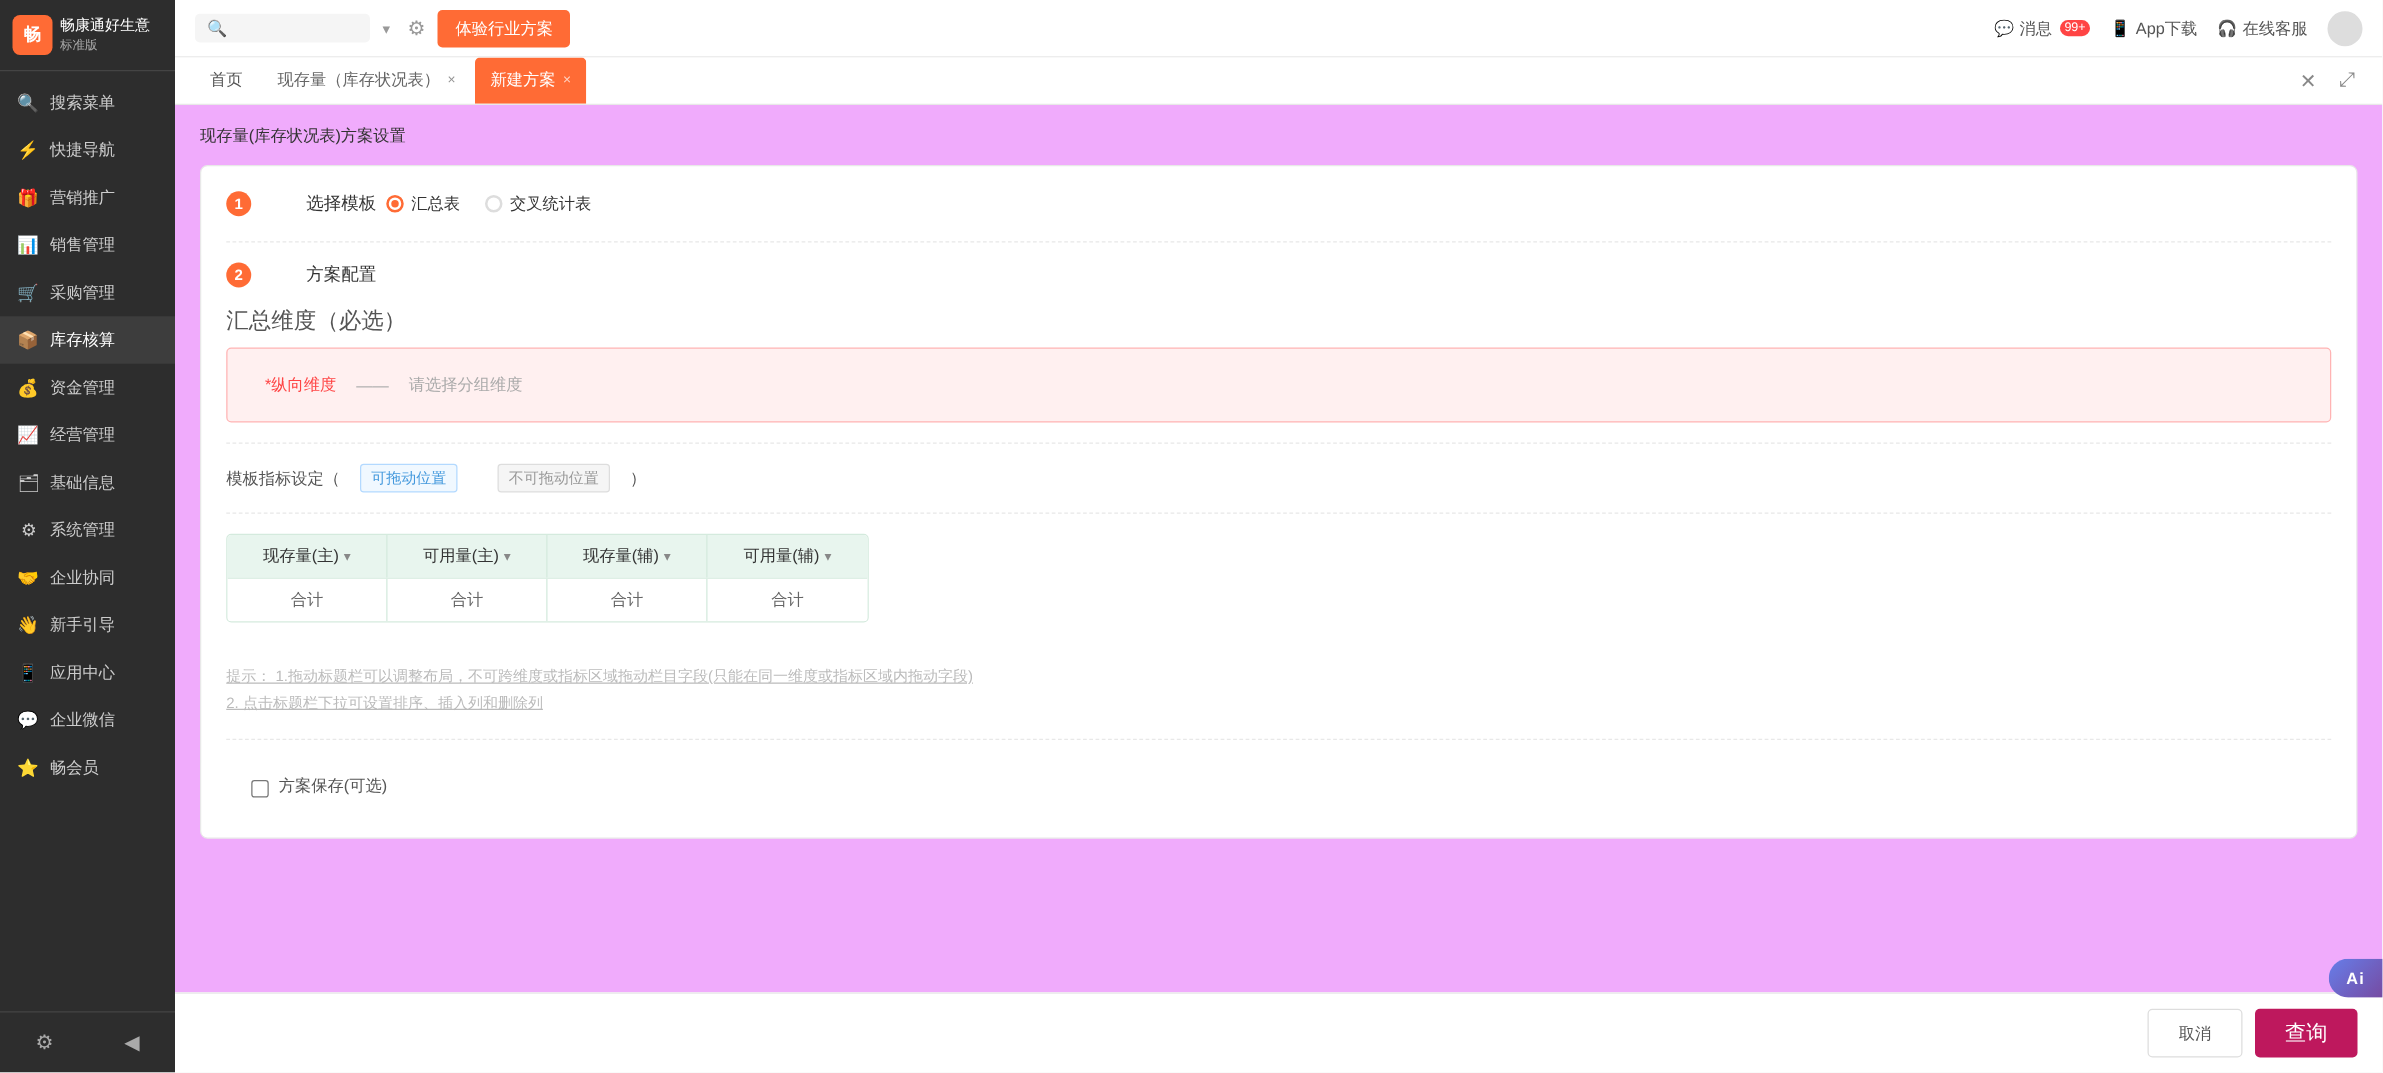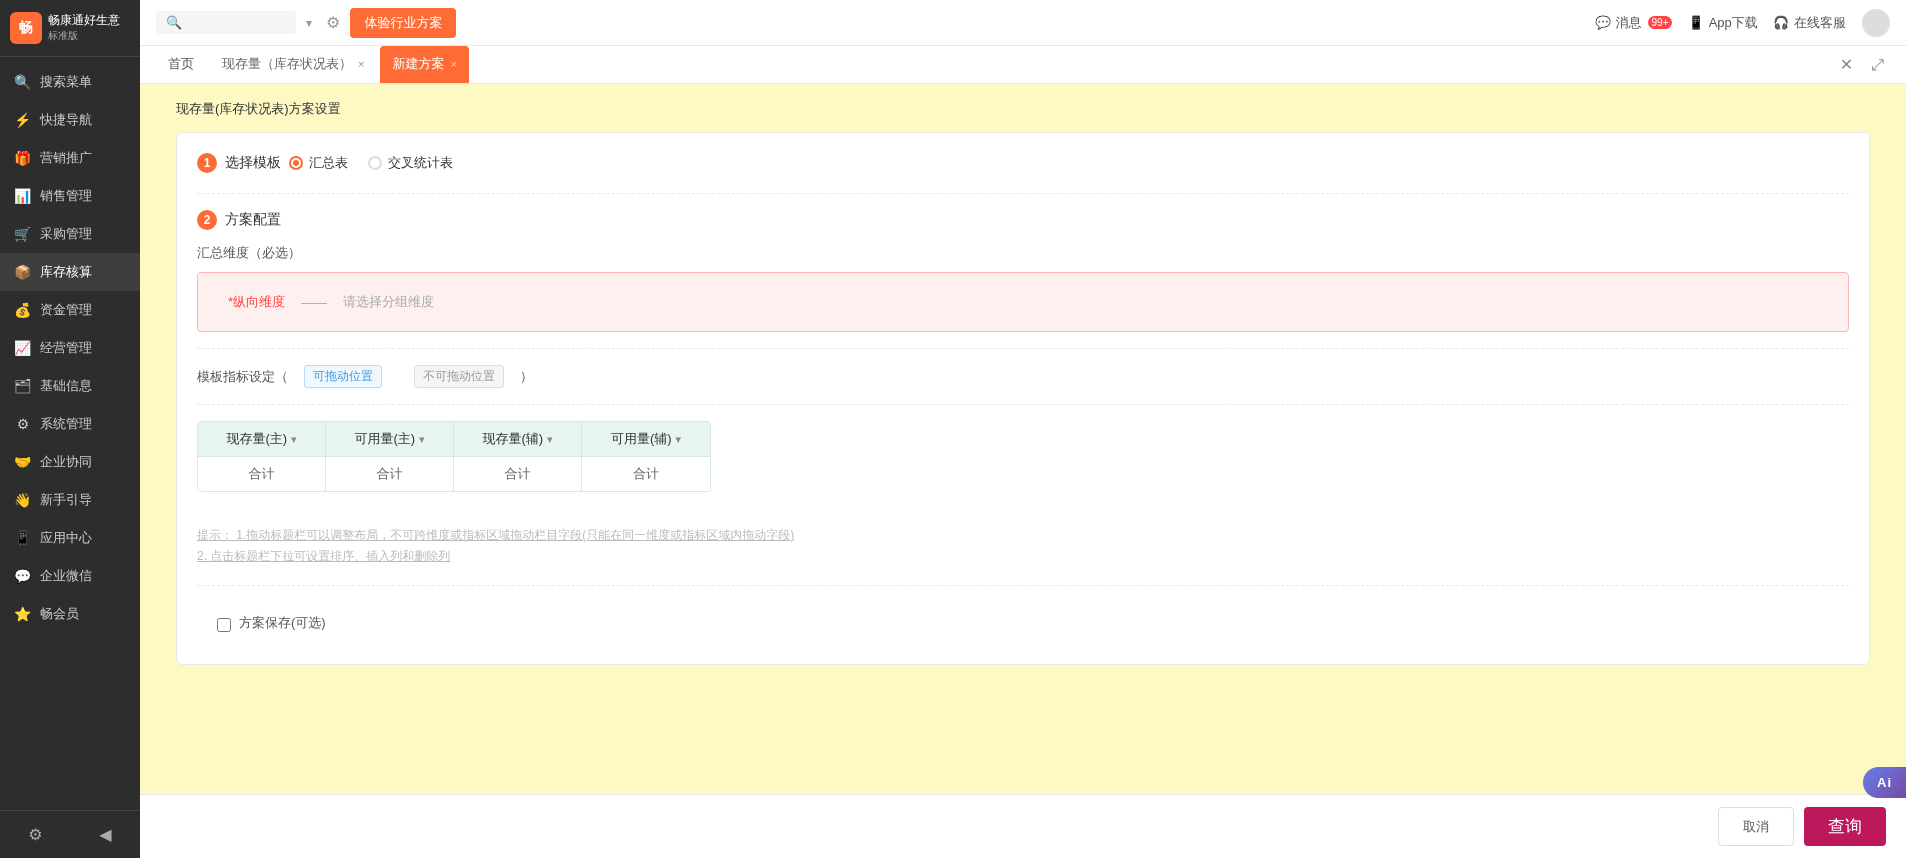--- a/index.html
+++ b/index.html
@@ -133,22 +133,22 @@
     }
     .tab-home { color: #555; }
     .tab-close { font-size: 11px; cursor: pointer; opacity: 0.7; }
     .tabs-right { margin-left: auto; display: flex; gap: 6px; }
     .tabs-right-btn { background: none; border: none; cursor: pointer; color: #888; font-size: 16px; padding: 2px 6px; }
 
     
     .content {
       flex: 1;
       overflow-y: auto;
-      padding: 16px 36px;
-      background: #fef9c3;
+      padding: 16px 20px;
+      background: #f0abfc;
     }
     .page-title {
       font-size: 13px;
       color: #333;
       margin-bottom: 14px;
     }
 
     
     .panel {
       background: #fff;
@@ -165,39 +165,39 @@
     }
     .step-badge {
       background: #ff6b35;
       color: #fff;
       border-radius: 50%;
       width: 20px; height: 20px;
       display: flex; align-items: center; justify-content: center;
       font-size: 12px; font-weight: bold;
       flex-shrink: 0;
     }
-    .step-title { font-size: 14px; color: #333; font-weight: 500; }
+    .step-title { font-size: 14px; color: #333; font-weight: 500; margin-left: 36px; }
 
     
     .radio-group { display: flex; align-items: center; gap: 20px; }
     .radio-item { display: flex; align-items: center; gap: 6px; cursor: pointer; font-size: 13px; color: #333; }
     .radio-circle {
       width: 14px; height: 14px;
       border: 2px solid #ddd;
       border-radius: 50%;
       display: flex; align-items: center; justify-content: center;
     }
     .radio-circle.checked { border-color: #ff6b35; }
     .radio-dot { width: 6px; height: 6px; background: #ff6b35; border-radius: 50%; }
 
     
     .divider { border: none; border-top: 1px dashed #e8e8e8; margin: 16px 0; }
 
     
-    .sub-label { font-size: 13px; color: #555; margin-bottom: 10px; }
+    .sub-label { font-size: 18px; color: #555; margin-bottom: 10px; }
 
     
     .warning-box {
       background: #fff0f0;
       border: 1px solid #ffb3b3;
       border-radius: 4px;
       padding: 20px 30px;
       display: flex; align-items: center; gap: 10px;
       margin-bottom: 16px;
     }

